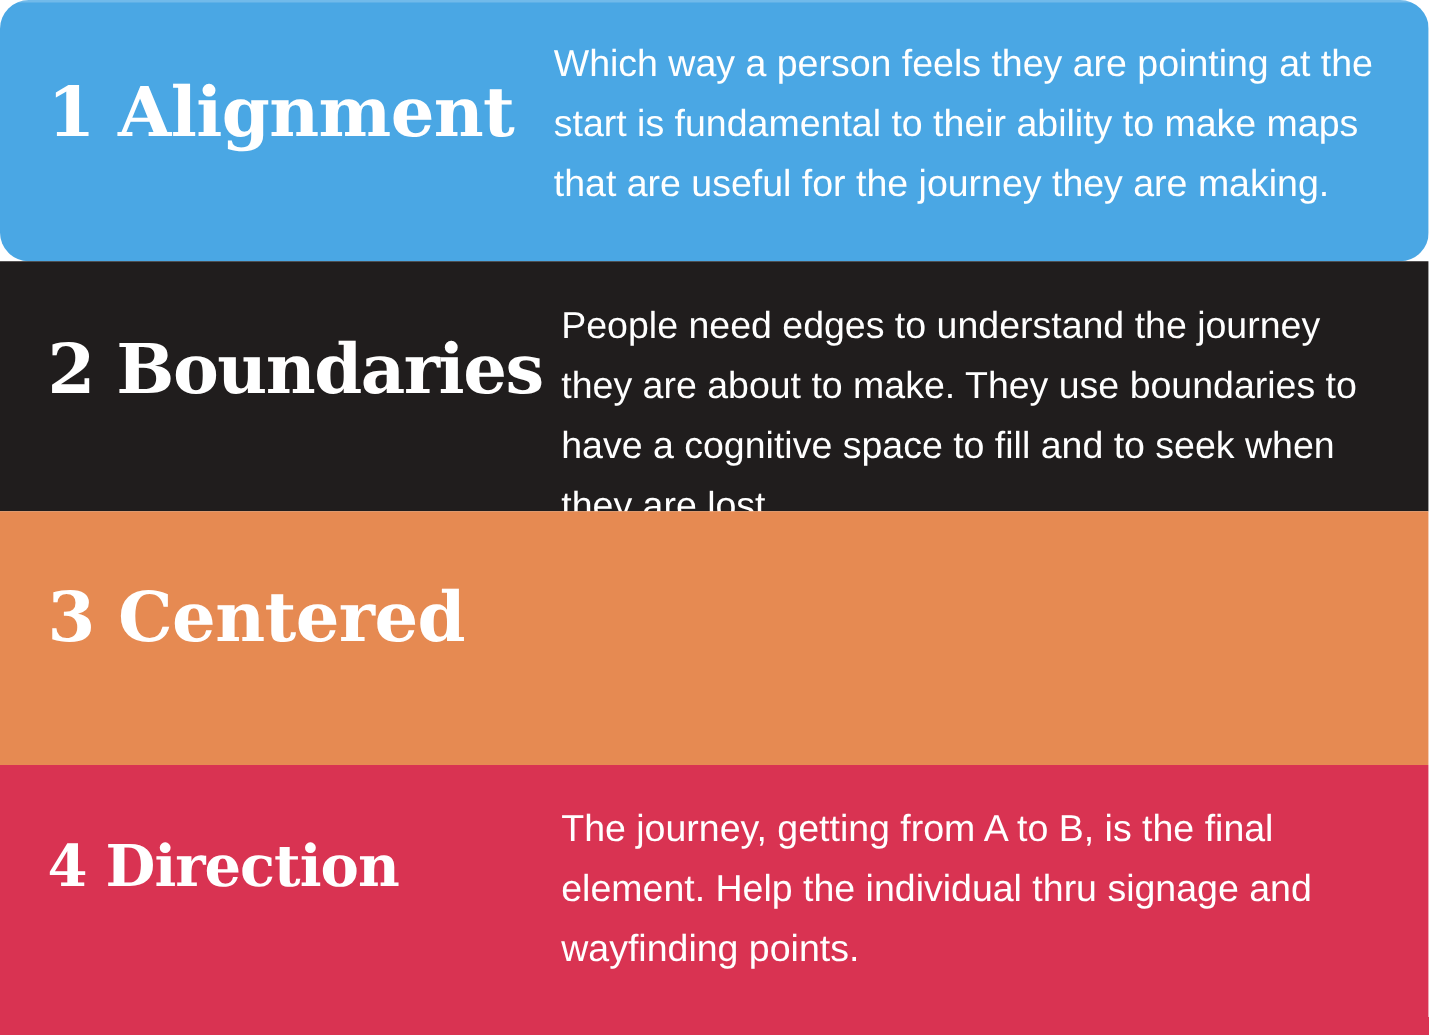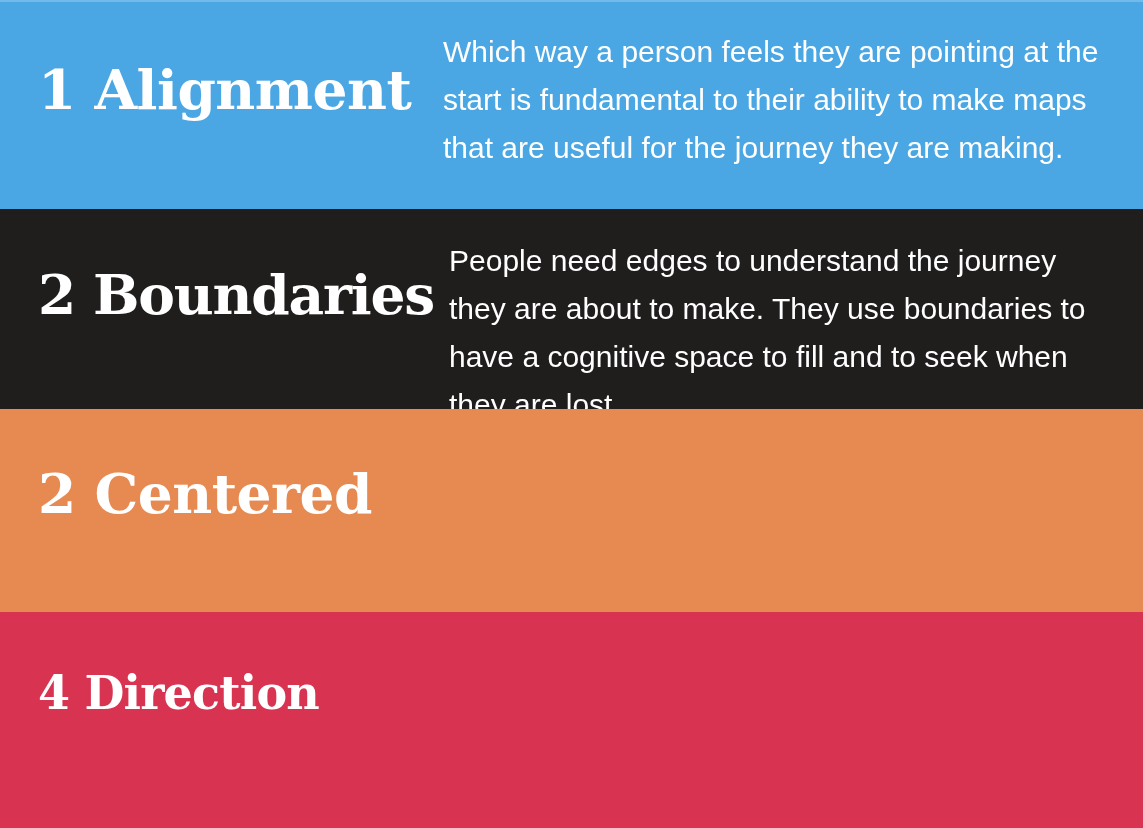--- a/index.html
+++ b/index.html
@@ -80,31 +80,32 @@
   .band-3 .body-text { left: 447px; top: 28px;  width: 662px; }
   .band-4 .body-text { left: 449px; top: 28px;  width: 650px; }
 </style>
 </head>
 <body>
 
 <div class="poster">
 
   <div class="top-hairline"></div>
 
-  <section class="band band-1" style="background-color: rgb(74, 167, 228);">
+  <section class="band band-1" style="background-color: rgb(74, 167, 228); border-radius: 23px;">
     <h2 class="title">1 Alignment</h2>
     <p class="body-text">Which way a person feels they are pointing at the start is fundamental to their ability to make maps that are useful for the journey they are making.</p>
   </section>
 
   <section class="band band-2" style="background-color: rgb(32, 29, 29);">
     <h2 class="title">2 Boundaries</h2>
     <p class="body-text">People need edges to understand the journey they are about to make. They use boundaries to have a cognitive space to fill and to seek when they are lost.</p>
   </section>
 
   <section class="band band-3" style="background-color: rgb(230, 138, 82);">
-    <h2 class="title">2 Centered</h2>
+    <h2 class="title">3 Centered</h2>
   </section>
 
   <section class="band band-4" style="background-color: rgb(217, 51, 82);">
     <h2 class="title">4 Direction</h2>
+    <p class="body-text">The journey, getting from A to B, is the final element. Help the individual thru signage and wayfinding points.</p>
   </section>
 
 </div>
 
 </body></html>

